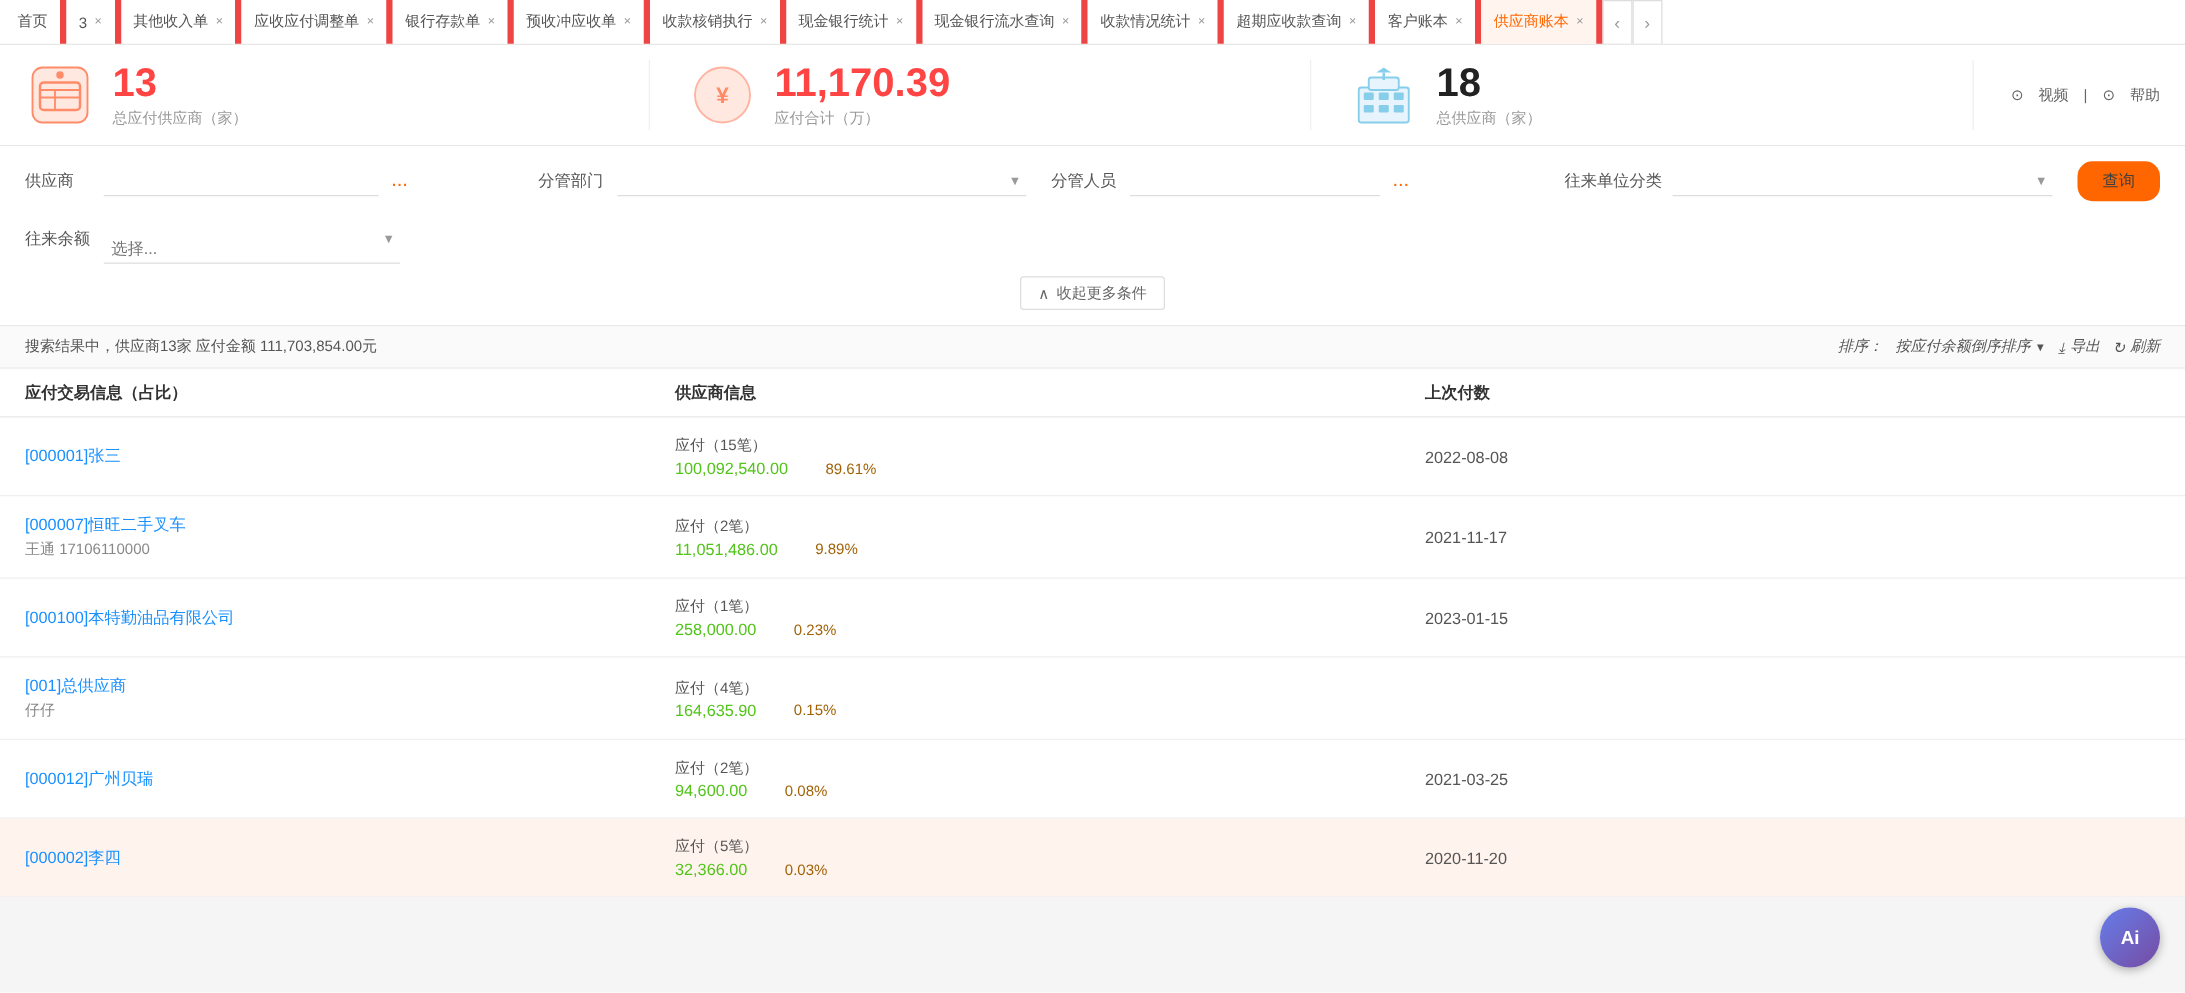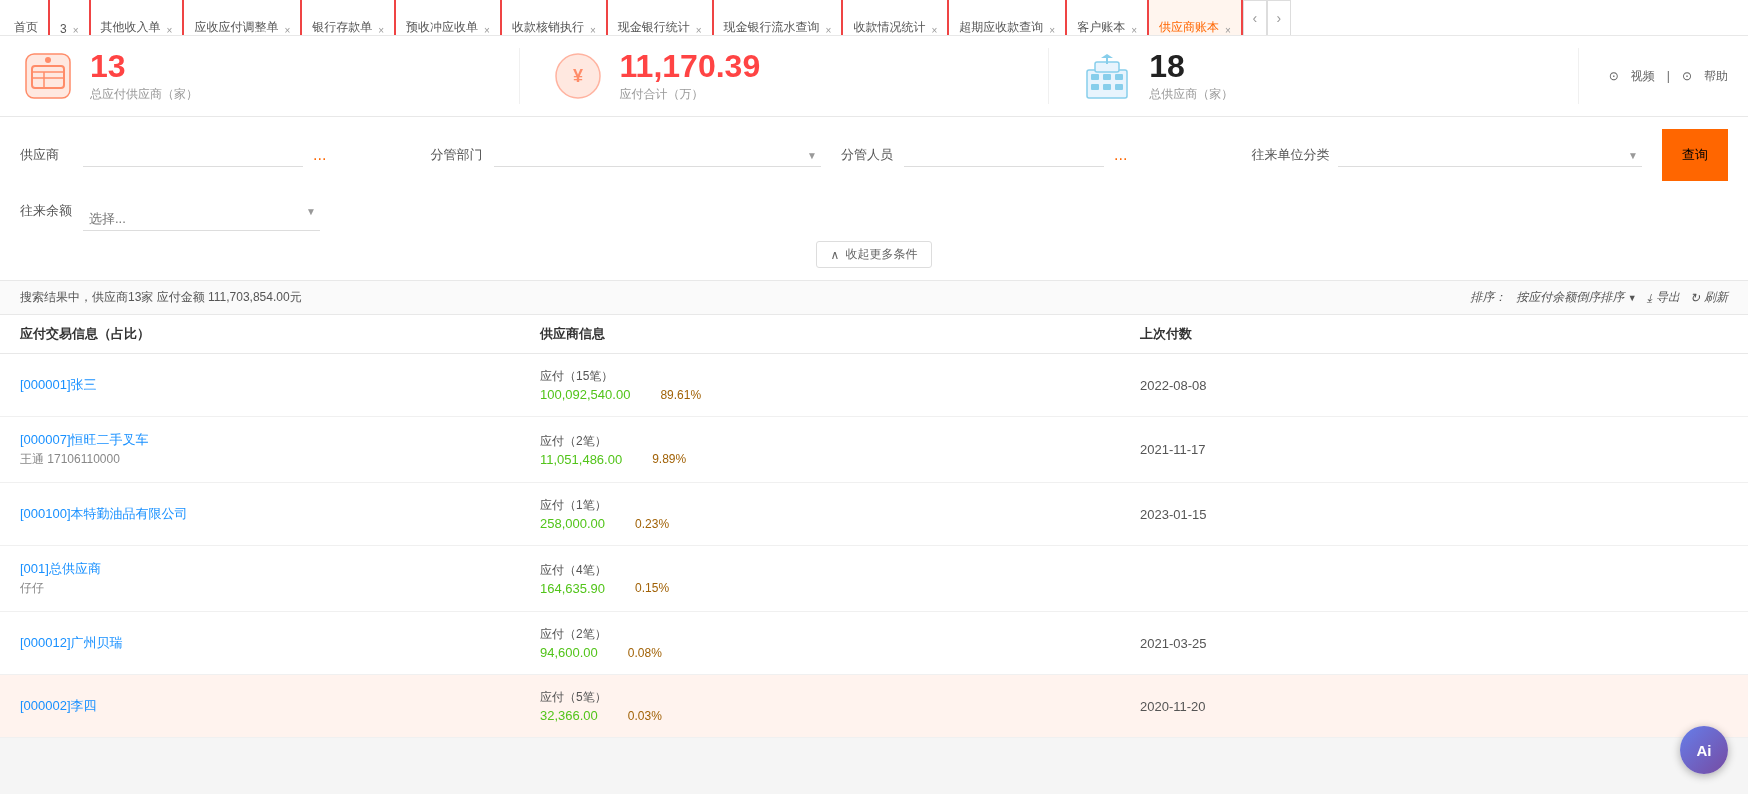--- a/index.html
+++ b/index.html
@@ -10,28 +10,28 @@
       display: flex;
       align-items: center;
       background: #fff;
       border-bottom: 1px solid #e8e8e8;
       padding: 0 4px;
       height: 36px;
       overflow: hidden;
     }
     .nav-tab {
       display: inline-flex;
-      align-items: flex-end;
+      align-items: center;
       padding: 0 10px;
       height: 36px;
       white-space: nowrap;
       font-size: 12px;
       color: #555;
       cursor: pointer;
-      border-right: 2px solid #ef4444;
+      border-right: 5px solid #ef4444;
       gap: 4px;
     }
     .nav-tab.active { color: #ff6600; background: #fff5ee; }
     .nav-tab .close-x {
       font-size: 10px;
       color: #999;
       margin-left: 2px;
     }
     .nav-arrow {
       width: 24px;
@@ -143,24 +143,24 @@
       pointer-events: none;
     }
     .filter-dots {
       font-size: 16px;
       color: #ff6600;
       cursor: pointer;
       margin-left: 2px;
     }
     .search-btn {
       background: #ff6600;
-      color: #000000;
+      color: #404040;
       border: none;
-      padding: 17px 20px;
-      border-radius: 0;
+      padding: 7px 20px;
+      border-radius: 12px;
       font-size: 13px;
       cursor: pointer;
       white-space: nowrap;
     }
     .collapse-btn {
       display: flex;
       align-items: center;
       justify-content: center;
       gap: 6px;
       font-size: 12px;

